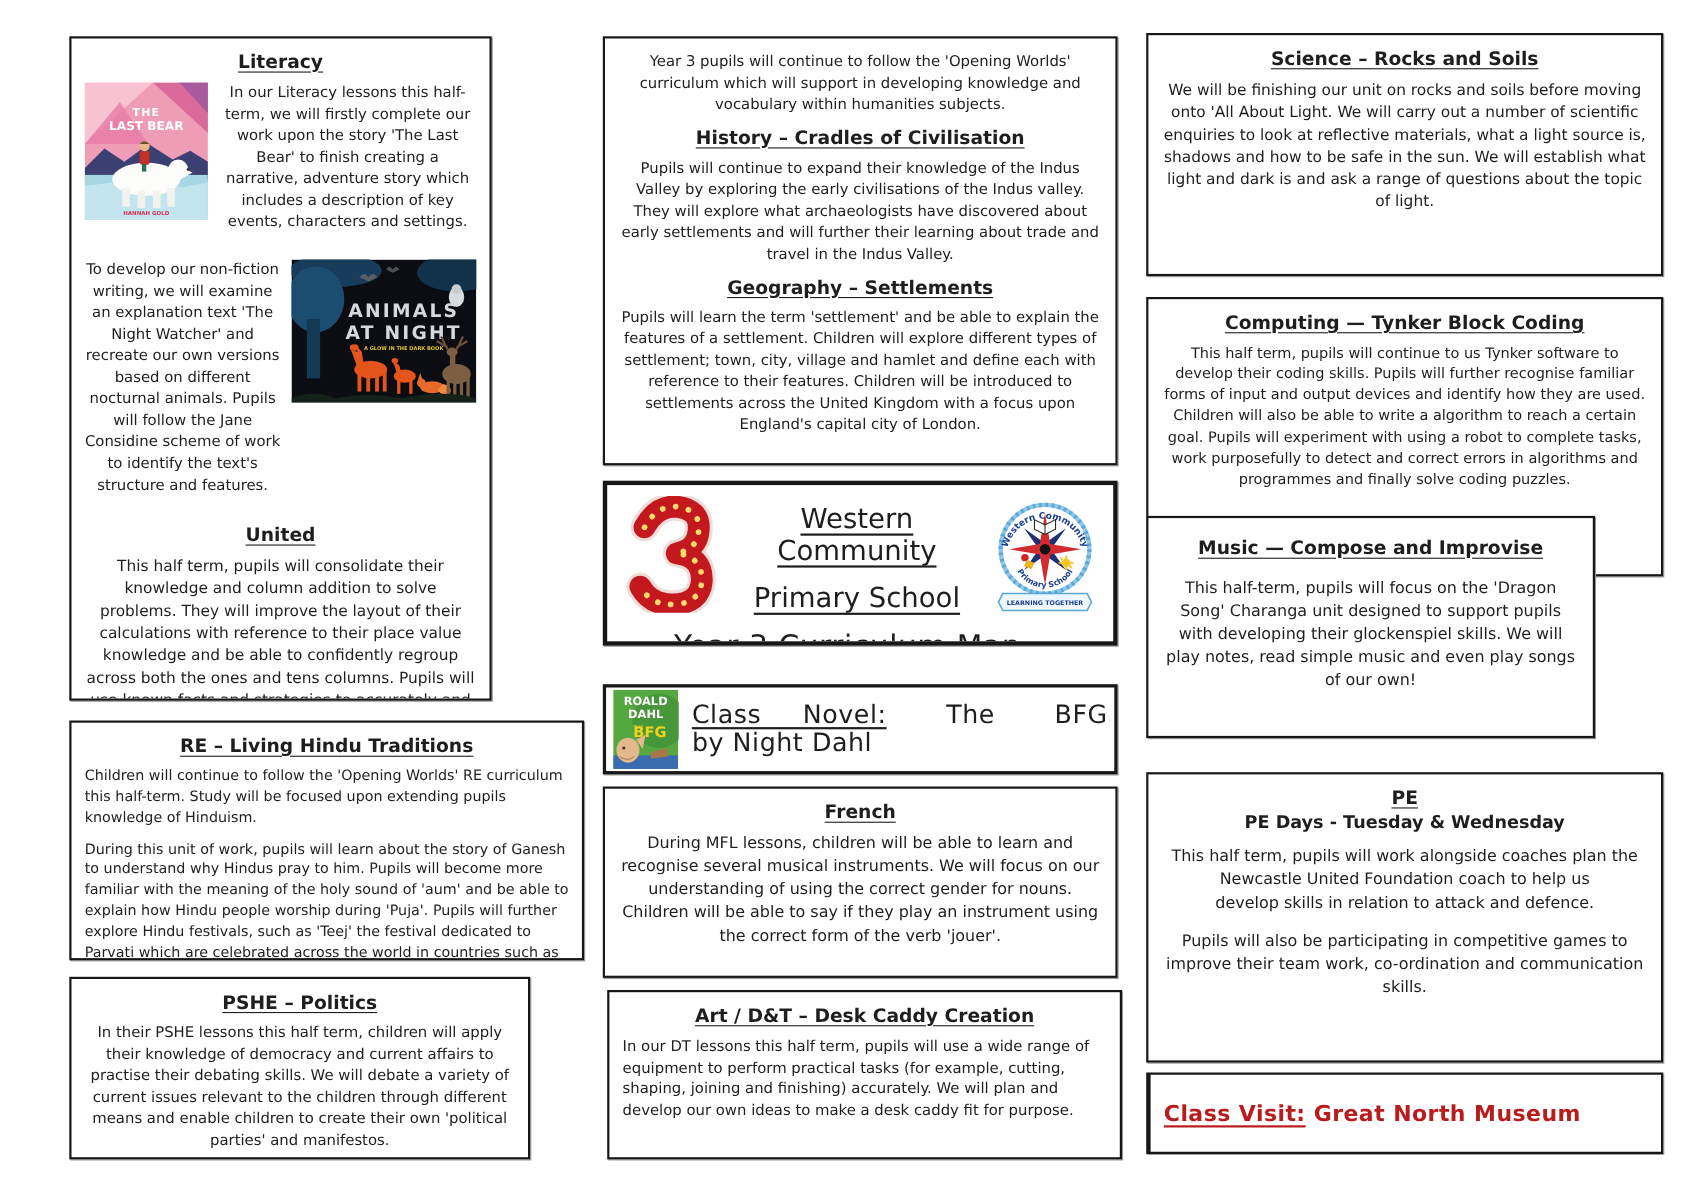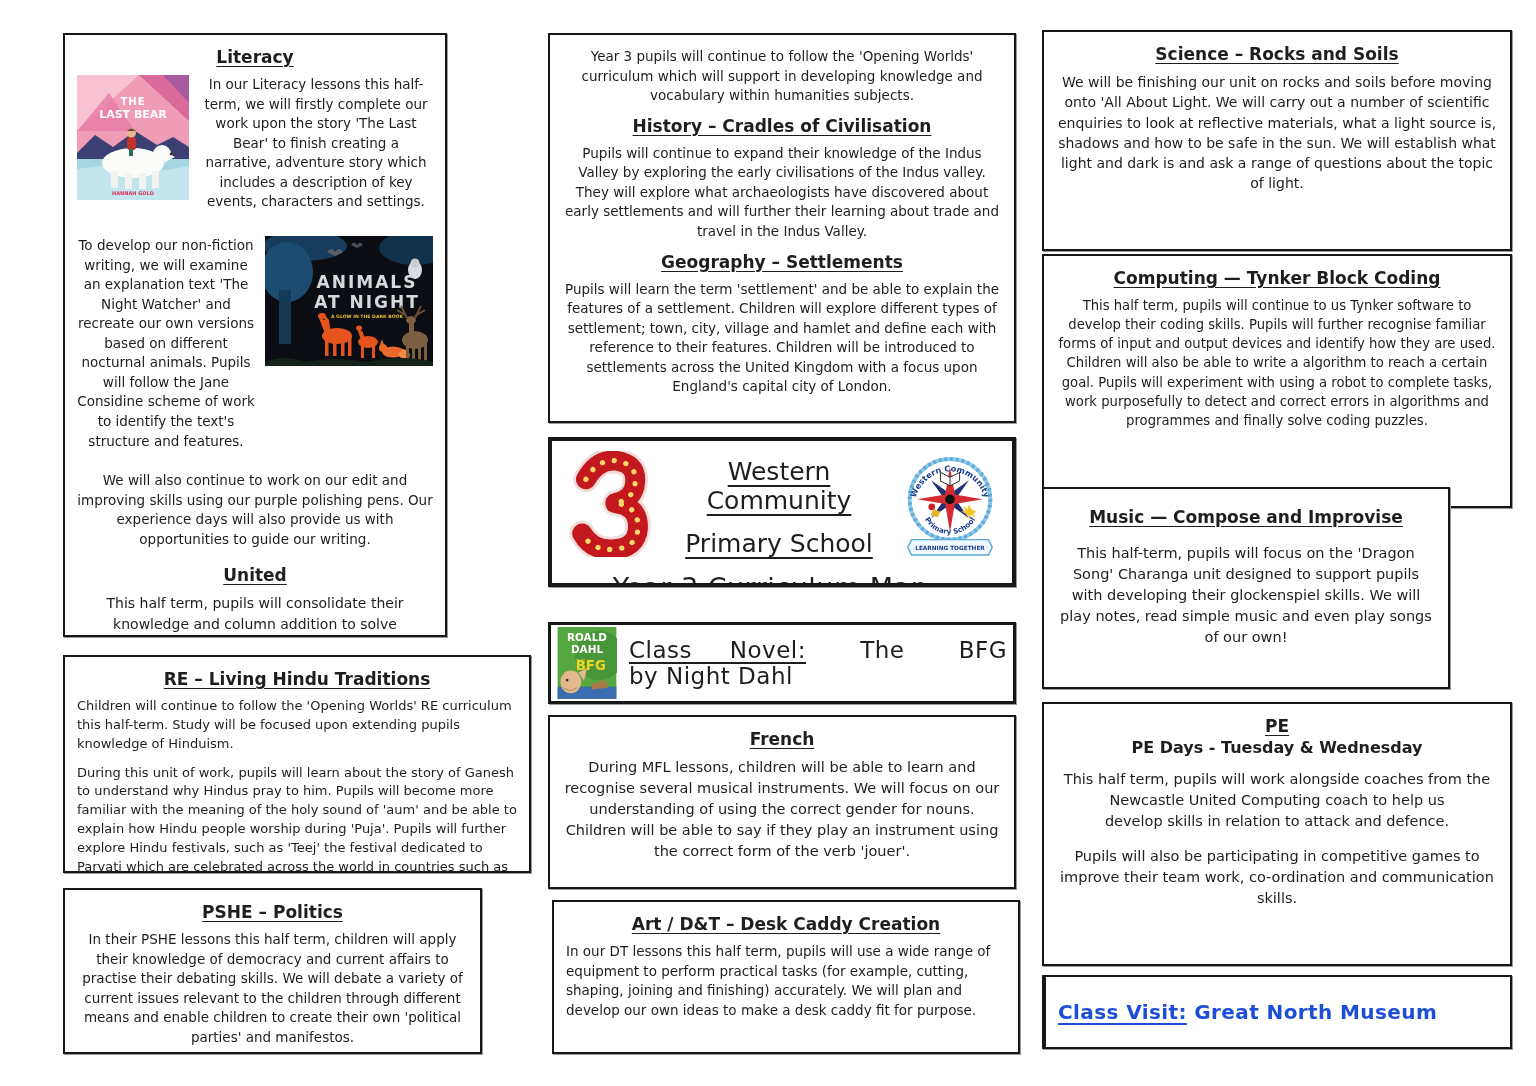--- a/index.html
+++ b/index.html
@@ -108,21 +108,20 @@
             <rect x="147" y="108" width="3" height="18"></rect>
           <rect x="153" y="108" width="3" height="18"></rect>
             <rect x="159" y="106" width="3" height="20"></rect>
           <rect x="144" y="84" width="5" height="22"></rect>
           <ellipse cx="146" cy="84" rx="5" ry="4"></ellipse>
         </g>
         <path d="M142,82 l-6,-12 M142,80 l-10,-6 M150,82 l6,-12 M150,80 l10,-6" stroke="#6a4e36" stroke-width="2" fill="none"></path>
         <path d="M0,126 q20,-8 40,0 q30,-6 60,0 q40,-8 68,0 v6 H0 Z" fill="#14221a"></path>
       </svg>
     </div>
-    <div class="p" style="margin-top:10px;">We will also continue to work on our edit and improving skills using our purple polishing pens. Our experience days will also provide us with opportunities to guide our writing.</div>
     <div class="h" style="margin-top:16px;">United</div>
     <div class="p" style="font-size:14px;">This half term, pupils will consolidate their knowledge and column addition to solve problems. They will improve the layout of their calculations with reference to their place value knowledge and be able to confidently regroup across both the ones and tens columns. Pupils will use known facts and strategies to accurately and efficiently calculate and check column addition.</div>
   </div>
 
   <div class="box" style="left:63px;top:655px;width:468px;height:218px;font-size:13px;">
     <div class="h">RE – Living Hindu Traditions</div>
     <div class="pl">Children will continue to follow the 'Opening Worlds' RE curriculum this half-term. Study will be focused upon extending pupils knowledge of Hinduism.</div>
     <div class="pl">During this unit of work, pupils will learn about the story of Ganesh to understand why Hindus pray to him. Pupils will become more familiar with the meaning of the holy sound of 'aum' and be able to explain how Hindu people worship during 'Puja'. Pupils will further explore Hindu festivals, such as 'Teej' the festival dedicated to Parvati which are celebrated across the world in countries such as Nepal.</div>
   </div>
 
@@ -213,39 +212,39 @@
   <div class="box" style="left:552px;top:900px;width:468px;height:154px;font-size:13.5px;">
     <div class="h">Art / D&amp;T – Desk Caddy Creation</div>
     <div class="pl" style="text-align:left;">In our DT lessons this half term, pupils will use a wide range of equipment to perform practical tasks (for example, cutting, shaping, joining and finishing) accurately. We will plan and develop our own ideas to make a desk caddy fit for purpose.</div>
   </div>
 
   <div class="box" style="left:1042px;top:30px;width:470px;height:221px;font-size:14px;">
     <div class="h">Science – Rocks and Soils</div>
     <div class="p">We will be finishing our unit on rocks and soils before moving onto 'All About Light. We will carry out a number of scientific enquiries to look at reflective materials, what a light source is, shadows and how to be safe in the sun. We will establish what light and dark is and ask a range of questions about the topic of light.</div>
   </div>
 
-  <div class="box" style="left:1042px;top:254px;width:470px;height:254px;font-size:13.2px;">
+  <div class="box" style="left:1042px;top:270px;width:470px;height:254px;font-size:13.2px;">
     <div class="h">Computing — Tynker Block Coding</div>
     <div class="p">This half term, pupils will continue to us Tynker software to develop their coding skills. Pupils will further recognise familiar forms of input and output devices and identify how they are used.  Children will also be able to write a algorithm to reach a certain goal. Pupils will experiment with using a robot to complete tasks, work purposefully to detect and correct errors in algorithms and programmes and finally solve coding puzzles.</div>
   </div>
 
-  <div class="box" style="left:1042px;top:487px;width:408px;height:202px;font-size:14.5px;">
+  <div class="box" style="left:1042px;top:469px;width:408px;height:202px;font-size:14.5px;">
     <div class="h" style="margin-top:10px;margin-bottom:16px;">Music — Compose and Improvise</div>
     <div class="p">This half-term, pupils will focus on the 'Dragon Song' Charanga unit designed to support pupils with developing their glockenspiel skills. We will play notes, read simple music and even play songs of our own!</div>
   </div>
 
   <div class="box" style="left:1042px;top:702px;width:470px;height:264px;font-size:14.5px;">
     <div class="h" style="margin-bottom:2px;">PE</div>
     <div style="font-weight:700;text-align:center;font-size:16px;margin-bottom:12px;">PE Days - Tuesday &amp; Wednesday</div>
-    <div class="p" style="margin-bottom:0;">This half term, pupils will work alongside coaches from the Newcastle United Computing coach to help us</div>
+    <div class="p" style="margin-bottom:0;">This half term, pupils will work alongside coaches plan the Newcastle United Foundation coach to help us</div>
     <div class="p">develop skills in relation to attack and defence.</div>
     <div class="p" style="margin-top:14px;">Pupils will also be participating in competitive games to improve their team work, co-ordination and communication skills.</div>
   </div>
 
   <div class="box visit-box" style="left:1042px;top:975px;width:470px;height:74px;">
-    <div class="visit-line" style="color: #1d4ed8;">
+    <div class="visit-line" style="color: #b91c1c;">
       <span class="underl">Class Visit:</span>
       <span> </span>
       <span>Great North Museum</span>
     </div>
   </div>
 
 </div>
 
 </body></html>

